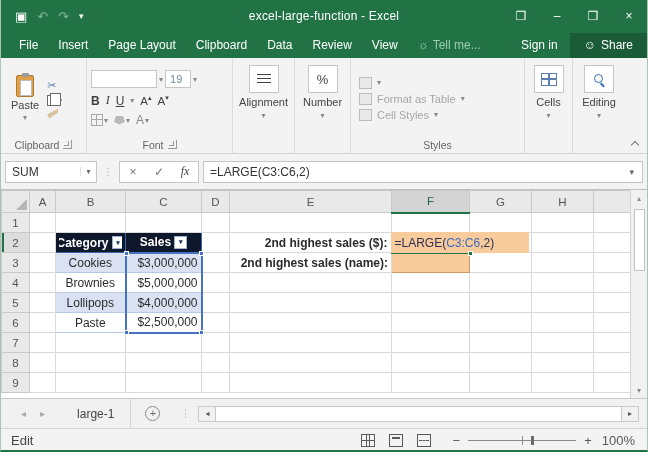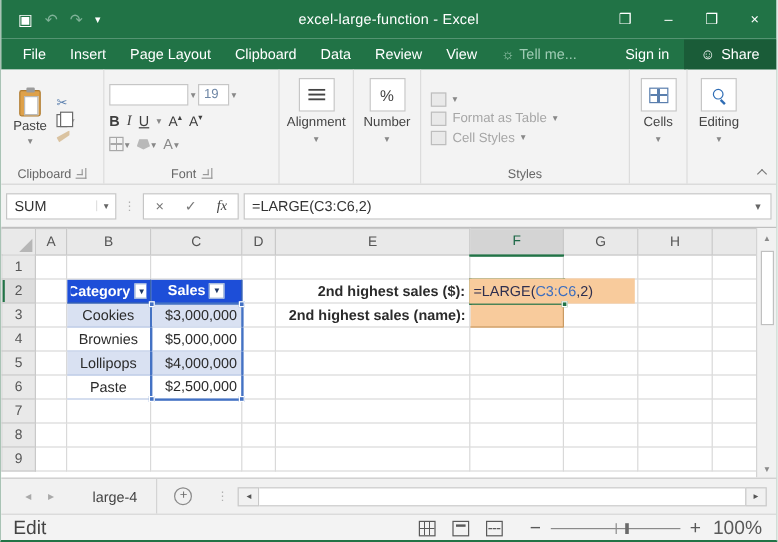--- a/index.html
+++ b/index.html
@@ -78,21 +78,21 @@
   .gridwrap { height:208px; display:flex; overflow:hidden; flex:0 0 auto; background:#fff; }
   .sheetwrap { flex:1; overflow:hidden; }
   table.sheet { border-collapse:collapse; table-layout:fixed; width:631px; font-size:12px; color:#2b2b2b; }
   .sheet th, .sheet td { border:1px solid #d9d9d9; height:20px; padding:0 3px; white-space:nowrap; overflow:visible; font-weight:normal; }
   .sheet thead th { background:#e9e9e9; border-color:#c9c9c9; color:#555; font-size:11.5px; height:22px; text-align:center; }
   .sheet thead th.selcol { background:#d4d4d4; border-bottom:2px solid #217346; color:#1e6847; }
   .rowhdr { background:#e9e9e9; border-color:#c9c9c9 !important; color:#555; font-size:11.5px; text-align:center; width:28px; }
   .rowhdr.selrow { background:#dddddd; box-shadow:inset 2px 0 0 #217346; }
   .corner { position:relative; }
   .corner::after { content:""; position:absolute; right:2px; bottom:2px; border-left:11px solid transparent; border-bottom:11px solid #b6b6b6; }
-  td.tblhdr { background:#1d4ed8; color:#fff; font-weight:bold; border-color:#3a64ab; }
+  td.tblhdr { background:#0f172a; color:#fff; font-weight:bold; border-color:#3a64ab; }
   .hdrflex { display:flex; align-items:center; justify-content:center; gap:3px; overflow:hidden; }
   .filterbtn { flex:0 0 auto; width:13px; height:13px; background:#fff; border:1px solid #9db3d8; font-size:7px; color:#1f3864; display:flex; align-items:center; justify-content:center; }
   td.band { background:#d9e1f2; }
   td.cat { text-align:center; border-color:#b9c8e4; }
   td.sal { text-align:right; border-color:#b9c8e4;margin-left:24px; }
   td.selL { border-left:2px solid #4472c4 !important; }
   td.selR { border-right:2px solid #4472c4 !important; }
   td.selT { border-top:2px solid #4472c4 !important; }
   td.selB { border-bottom:2px solid #4472c4 !important; }
   .handle { position:absolute; width:5px; height:5px; background:#4472c4; border:1px solid #fff; z-index:5; }
@@ -115,21 +115,21 @@
   .stab { display:flex; align-items:center; padding:0 16px; border-right:1px solid #d4d4d4; position:relative; }
   .stab.active { background:#fff; color:#217346; font-weight:bold; border-top:1px solid #d4d4d4; border-bottom:2px solid #217346; }
   .addsheet { display:flex; align-items:center; padding:0 14px; }
   .pluscirc { width:15px; height:15px; border:1px solid #8a8a8a; border-radius:50%; color:#6a6a6a; font-size:11px; line-height:13px; text-align:center; }
   .tdots { display:flex; align-items:center; color:#b0b0b0; font-size:10px; padding:0 6px; }
   .hscroll { flex:1; display:flex; align-items:center; margin:5px 8px 5px 2px; }
   .hbtn { width:18px; height:16px; background:#f1f1f1; border:1px solid #c9c9c9; display:flex; align-items:center; justify-content:center; font-size:8px; color:#555; }
   .htrack { flex:1; height:16px; background:#fff; border:1px solid #c9c9c9; border-left:none; border-right:none; }
 
   
-  .statusbar { height:24px; background:#f3f3f3; border-top:1px solid #d5d5d5; display:flex; align-items:center; font-size:16px; color:#444; flex:0 0 auto; }
+  .statusbar { height:24px; background:#f3f3f3; border-top:1px solid #d5d5d5; display:flex; align-items:center; font-size:13px; color:#444; flex:0 0 auto; }
   .statusbar .mode { padding-left:10px; }
   .viewicons { display:flex; align-items:center; gap:14px; margin-left:auto; }
   .vic { width:14px; height:13px; border:1px solid #595959; position:relative; }
   .vic.grid { background:linear-gradient(#0000 45%,#595959 45%,#595959 55%,#0000 55%),linear-gradient(90deg,#0000 30%,#595959 30%,#595959 38%,#0000 38%,#0000 62%,#595959 62%,#595959 70%,#0000 70%); }
   .vic.page::before { content:""; position:absolute; left:2px; top:2px; right:2px; height:2px; background:#595959; }
   .vic.brk::before { content:""; position:absolute; left:1px; top:5px; right:1px; border-top:1px dashed #595959; }
   .zoomctl { display:flex; align-items:center; gap:8px; margin:0 10px 0 22px; color:#595959; }
   .ztrack { width:108px; height:1px; background:#8a8a8a; position:relative; }
   .ztrack::before { content:""; position:absolute; left:50%; top:-4px; width:1px; height:9px; background:#8a8a8a; }
   .ztrack .zthumb { position:absolute; left:58%; top:-4px; width:3px; height:9px; background:#6a6a6a; }
@@ -482,21 +482,21 @@
       <span class="spacefill"></span>
       <span class="varrow">▾</span>
     </div>
   </div>
 
   <div class="tabbar">
     <span class="navarrows">
       <span>◂</span>
       <span>▸</span>
     </span>
-    <span class="stab">large-4</span>
+    <span class="stab">large-1</span>
     <span class="addsheet">
         <span class="pluscirc">+</span>
       </span>
     <span class="tdots">⋮</span>
     <span class="hscroll">
       <span class="hbtn">◂</span>
       <span class="htrack"></span>
       <span class="hbtn">▸</span>
     </span>
   </div>

